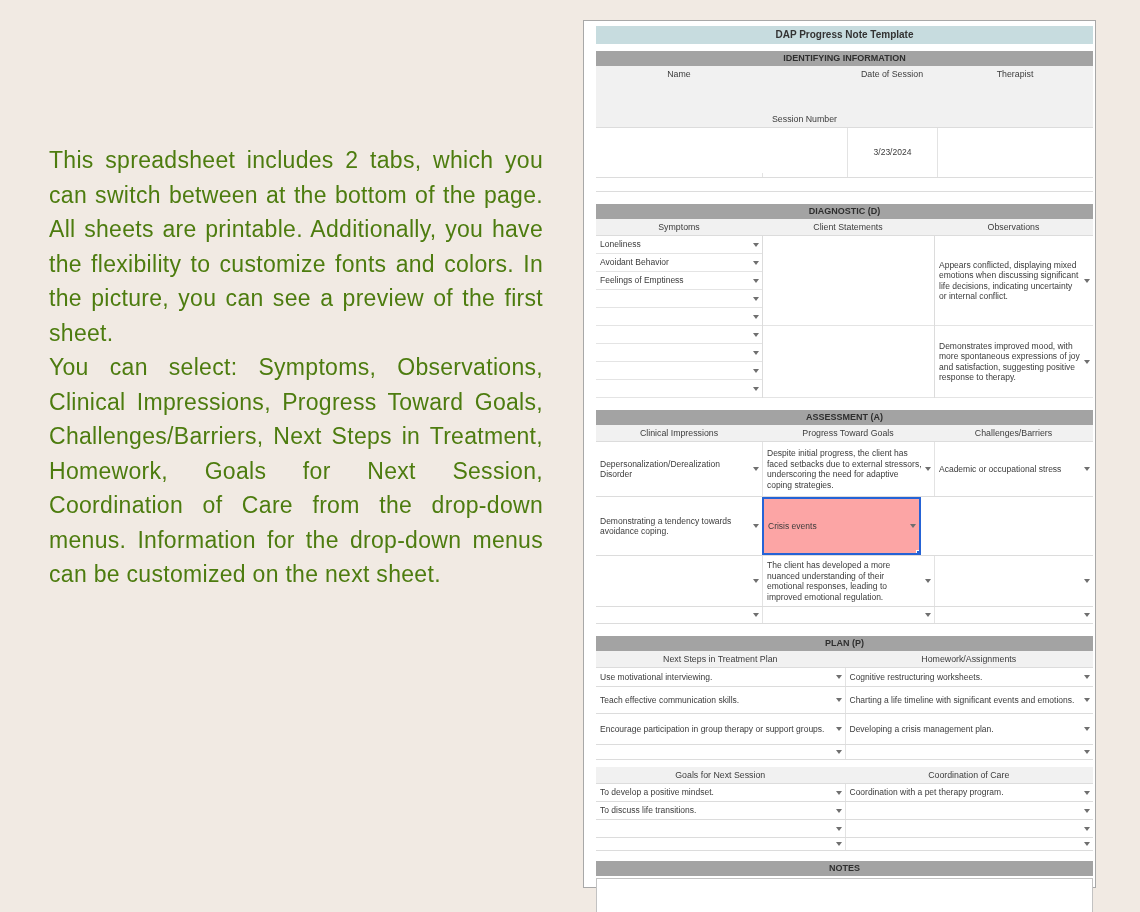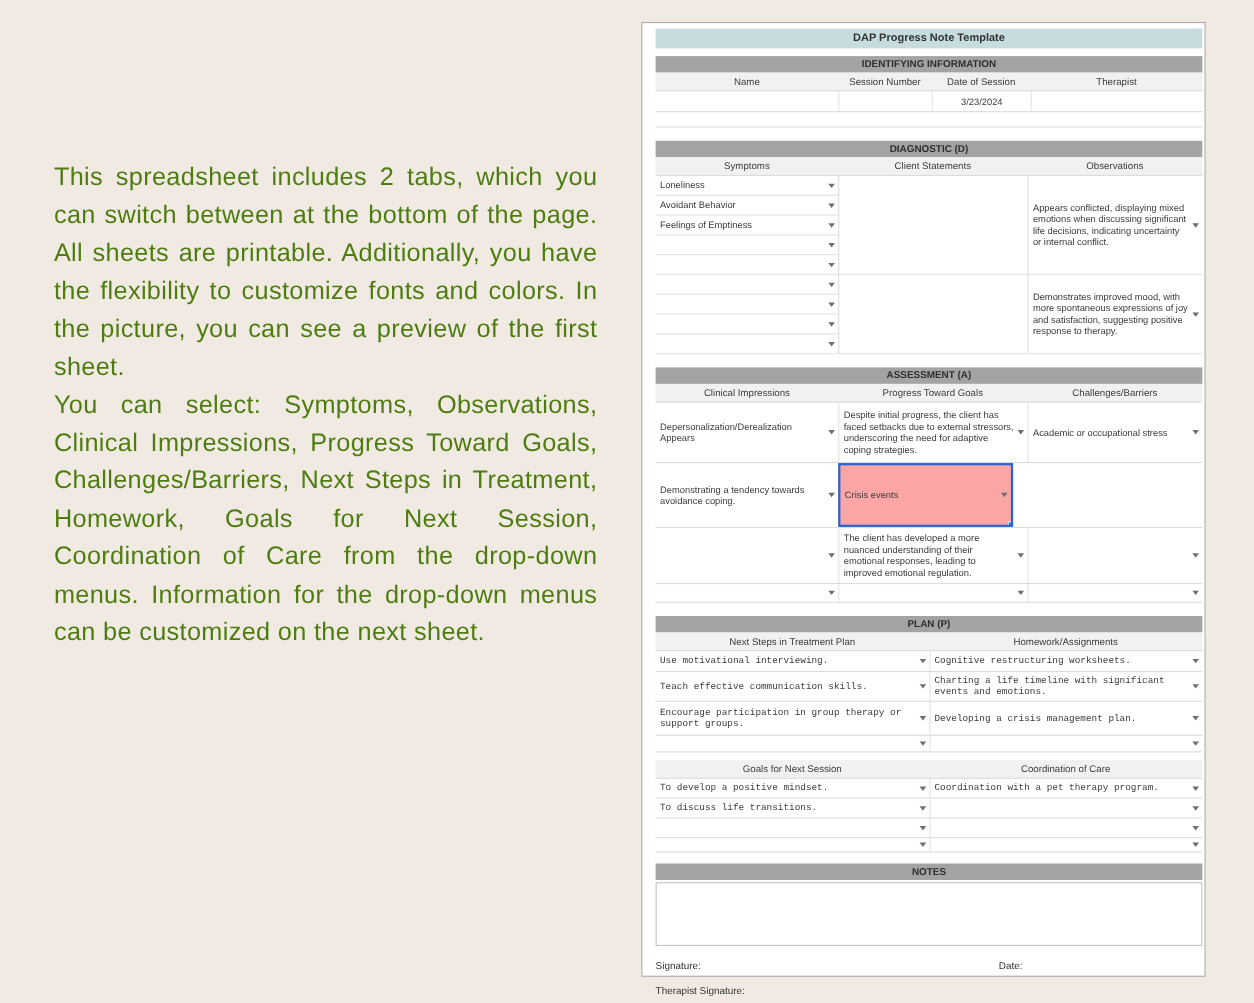--- a/index.html
+++ b/index.html
@@ -55,21 +55,21 @@
   }
 
   
   .id-row { display:flex; border-bottom:1px solid #dcdcdc; }
   .id-row .cell { border-left:1px solid #e3e3e3; justify-content:center; padding:2px; }
   .id-row .cell:first-child { border-left:none; }
   .id-empty { height:14px; border-bottom:1px solid #dcdcdc; }
 
   
   .w1 { width:166px; } .w2 { width:172px; } .w3 { width:159px; }
-  .iw1 { width:166px; } .iw2 { width:85px; } .iw3 { width:90px; } .iw4 { width:156px; }
+  .iw1 { width:166px; } .iw2 { width:85px;margin-top:45px; } .iw3 { width:90px; } .iw4 { width:156px; }
   .half { width:248.5px; }
 
   
   .diag-body { display:flex; }
   .diag-col { display:flex; flex-direction:column; }
   .diag-col + .diag-col { border-left:1px solid #dcdcdc; }
   .sym-cell { height:18px; border-bottom:1px solid #e4e4e4; }
   .tall-cell { border-bottom:1px solid #e4e4e4; }
   .h90 { height:90px; } .h72 { height:72px; }
 
@@ -81,21 +81,21 @@
 
   .sel {
     border:2px solid #2563d6 !important; background:#fca5a5;
   }
   .sel-handle {
     position:absolute; right:-2px; bottom:-2px; width:5px; height:5px;
     background:#2563d6; border:1px solid #ffffff;
   }
 
   
-  .plan-row { display:flex; border-bottom:1px solid #dcdcdc;font-family:Liberation Mono, monospace; }
+  .plan-row { display:flex; border-bottom:1px solid #dcdcdc; }
   .plan-row .cell { border-left:1px solid #e3e3e3; }
   .plan-row .cell:first-child { border-left:none; }
   .ph18 { min-height:18px; } .ph26 { min-height:26px; } .ph30 { min-height:30px; }
   .ph14 { min-height:14px; } .ph17 { min-height:17px; } .ph12 { min-height:12px; }
 
   
   .notes-box {
     height:58px; border:1px solid #c2c2c2; background:#fff; margin-top:2px;
   }
   .foot-row { display:flex; font-size:9px; color:#333; height:16px; align-items:center; }
@@ -196,21 +196,21 @@
 
   <div class="sec-hdr">ASSESSMENT (A)</div>
   <div class="col-hdrs">
     <div class="ch w1">Clinical Impressions</div>
     <div class="ch w2">Progress Toward Goals</div>
     <div class="ch w3">Challenges/Barriers</div>
   </div>
 
   <div class="as-row">
     <div class="cell w1 mh54">
-        <span>Depersonalization/Derealization Appears</span>
+        <span>Depersonalization/Derealization Disorder</span>
         <span class="dd"></span>
       </div>
     <div class="cell w2 mh54">
         <span>Despite initial progress, the client has faced setbacks due to external stressors, underscoring the need for adaptive coping strategies.</span>
         <span class="dd"></span>
       </div>
     <div class="cell w3 mh54">
         <span>Academic or occupational stress</span>
         <span class="dd"></span>
       </div>

